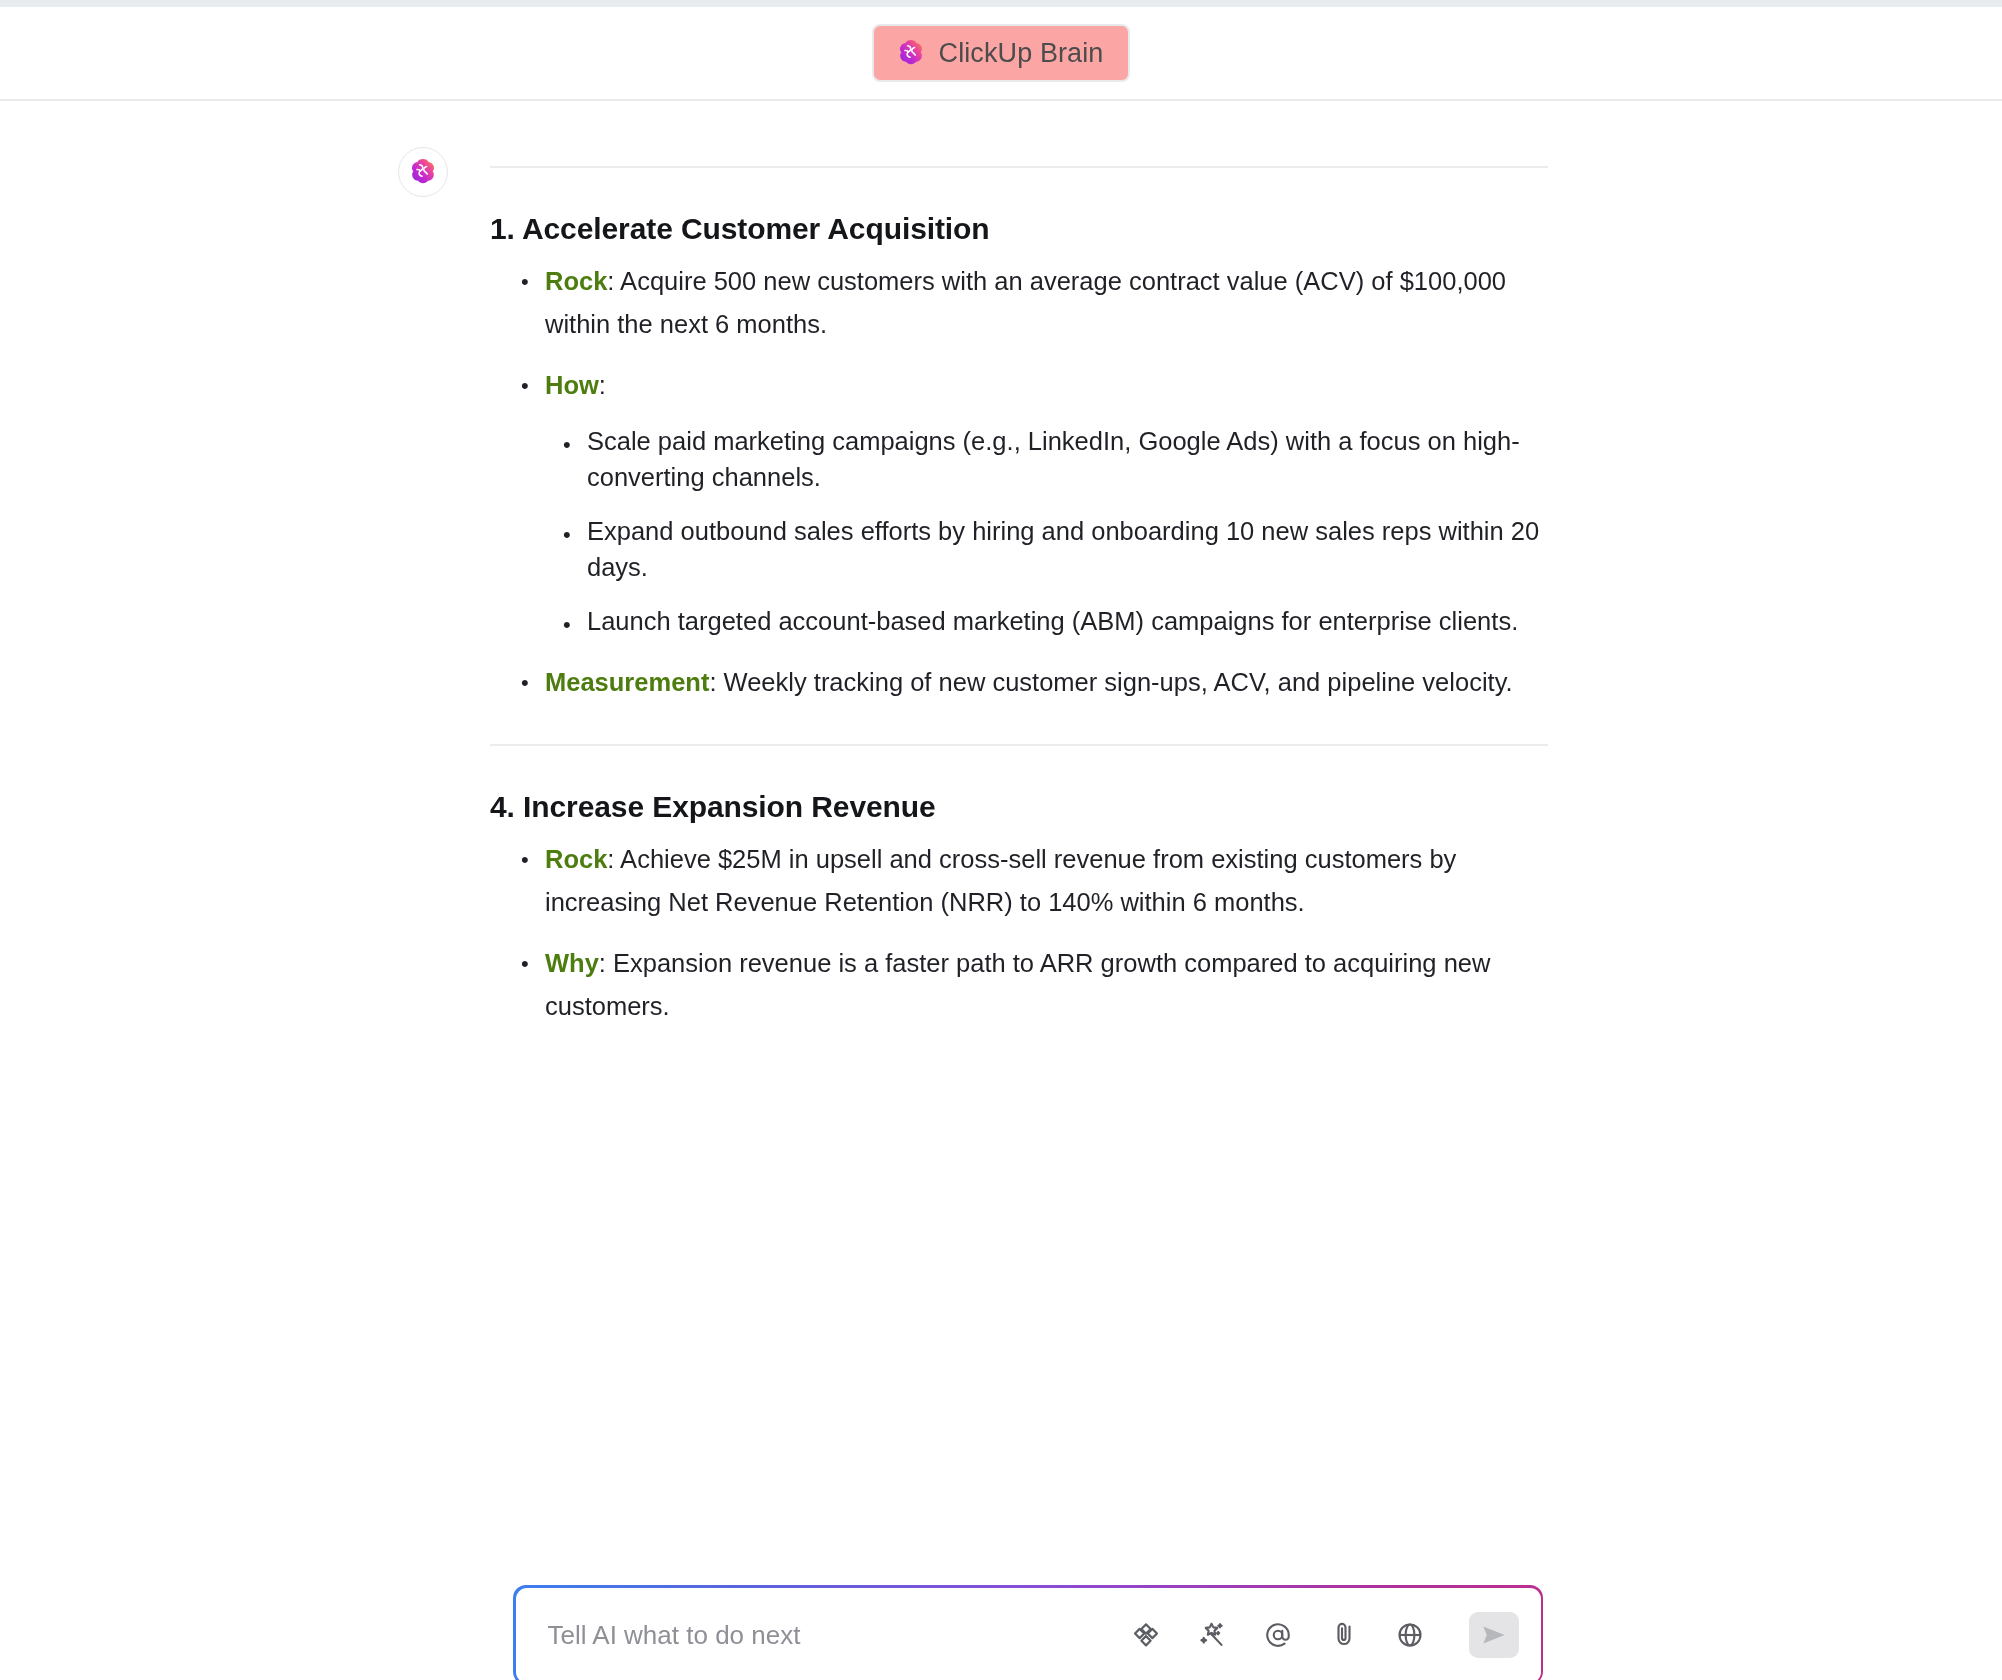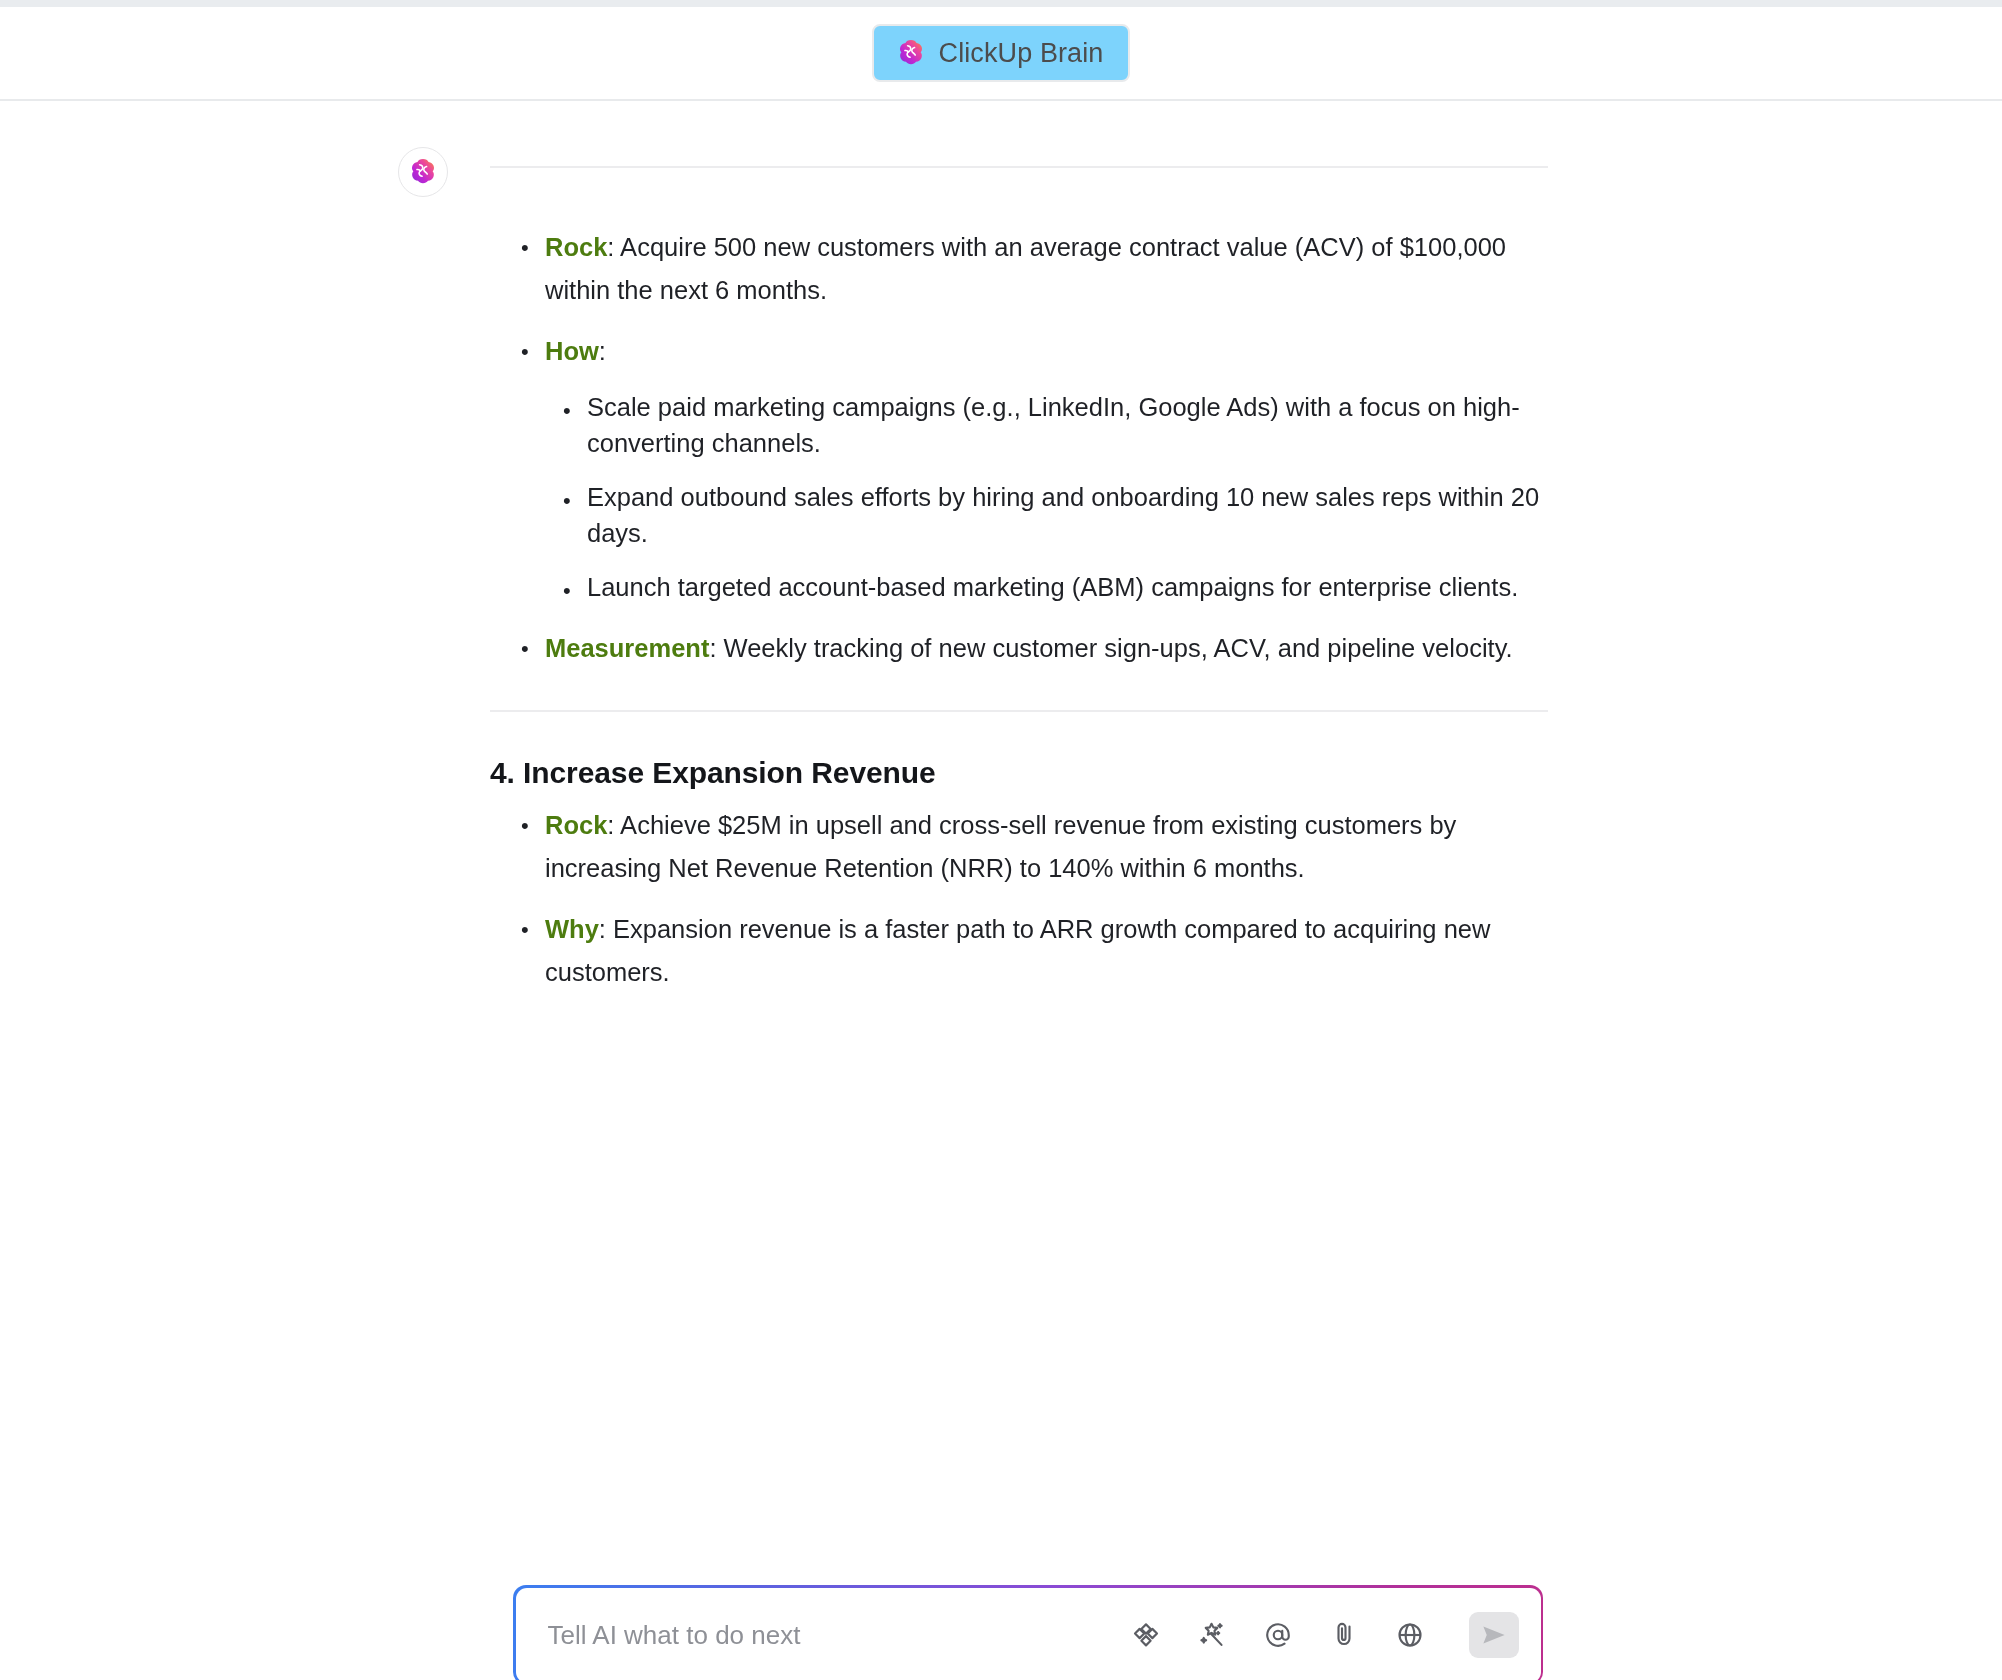--- a/index.html
+++ b/index.html
@@ -33,21 +33,21 @@
     background: #fff;
     position: relative;
   }
   .brain-pill {
     display: inline-flex;
     align-items: center;
     gap: 13px;
     border: 2px solid #e8eaec;
     border-radius: 8px;
     padding: 12px 25px 12px 22px;
-    background: #7dd3fc;
+    background: #fca5a5;
   }
   .brain-pill .pill-label {
     font-size: 27px;
     color: #4c4c4c;
     letter-spacing: .1px;
     line-height: 1;
   }
 
   .brain-glyph { display: block; }
 
@@ -265,20 +265,21 @@
         </g>
       </svg>
     </div>
 
     <div class="msg-body">
 
 
       <hr class="rule top-rule">
 
       <div class="section" style="padding-top:44px;">
+        <h2>1. Accelerate Customer Acquisition</h2>
         <ul class="lvl1">
           <li>
             <b class="b">Rock</b><span>: Acquire 500 new customers with an average contract value (ACV) of $100,000 within the next 6 months.</span>
           </li>
           <li>
             <b class="b">How</b><span>:</span>
             <ul class="lvl2">
               <li>Scale paid marketing campaigns (e.g., LinkedIn, Google Ads) with a focus on high-converting channels.</li>
               <li>Expand outbound sales efforts by hiring and onboarding 10 new sales reps within 20 days.</li>
               <li>Launch targeted account-based marketing (ABM) campaigns for enterprise clients.</li>

